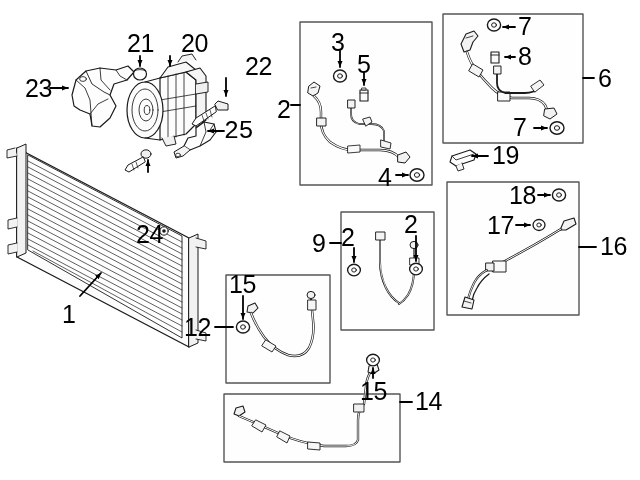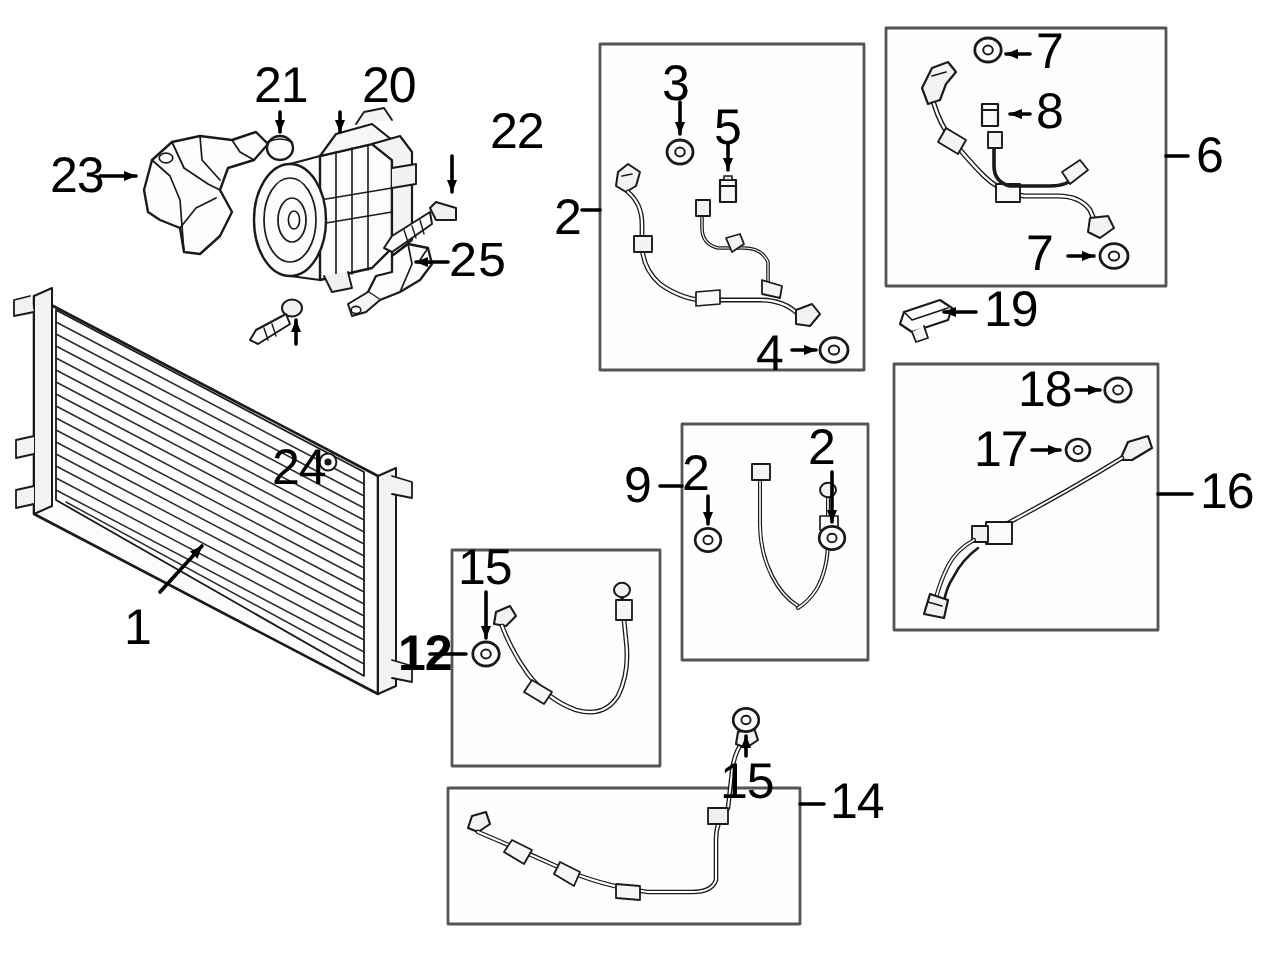--- a/index.html
+++ b/index.html
@@ -426,21 +426,21 @@
   <div class="callout" style="left:331px; top:30px;">3</div>
   <div class="callout" style="left:378px; top:165px;">4</div>
   <div class="callout" style="left:357px; top:52px;">5</div>
   <div class="callout" style="left:598px; top:66px;">6</div>
   <div class="callout" style="left:518px; top:14px;">7</div>
   <div class="callout" style="left:518px; top:44px;">8</div>
   <div class="callout" style="left:513px; top:115px;">7</div>
   <div class="callout" style="left:312px; top:231px;">9</div>
   <div class="callout" style="left:404px; top:212px;">2</div>
   <div class="callout" style="left:341px; top:225px;">2</div>
-  <div class="callout" style="left:199px; top:315px;font-weight:bold;">12</div>
+  <div class="callout" style="left:184px; top:315px;">12</div>
   <div class="callout" style="left:229px; top:272px;">15</div>
   <div class="callout" style="left:415px; top:389px;">14</div>
   <div class="callout" style="left:360px; top:379px;">15</div>
   <div class="callout" style="left:600px; top:234px;">16</div>
   <div class="callout" style="left:487px; top:213px;text-align:right;">17</div>
   <div class="callout" style="left:509px; top:183px;">18</div>
   <div class="callout" style="left:492px; top:143px;">19</div>
   <div class="callout" style="left:157px; top:31px;margin-left:24px;">20</div>
   <div class="callout" style="left:127px; top:31px;text-align:center;">21</div>
   <div class="callout" style="left:213px; top:54px;margin-left:32px;">22</div>

